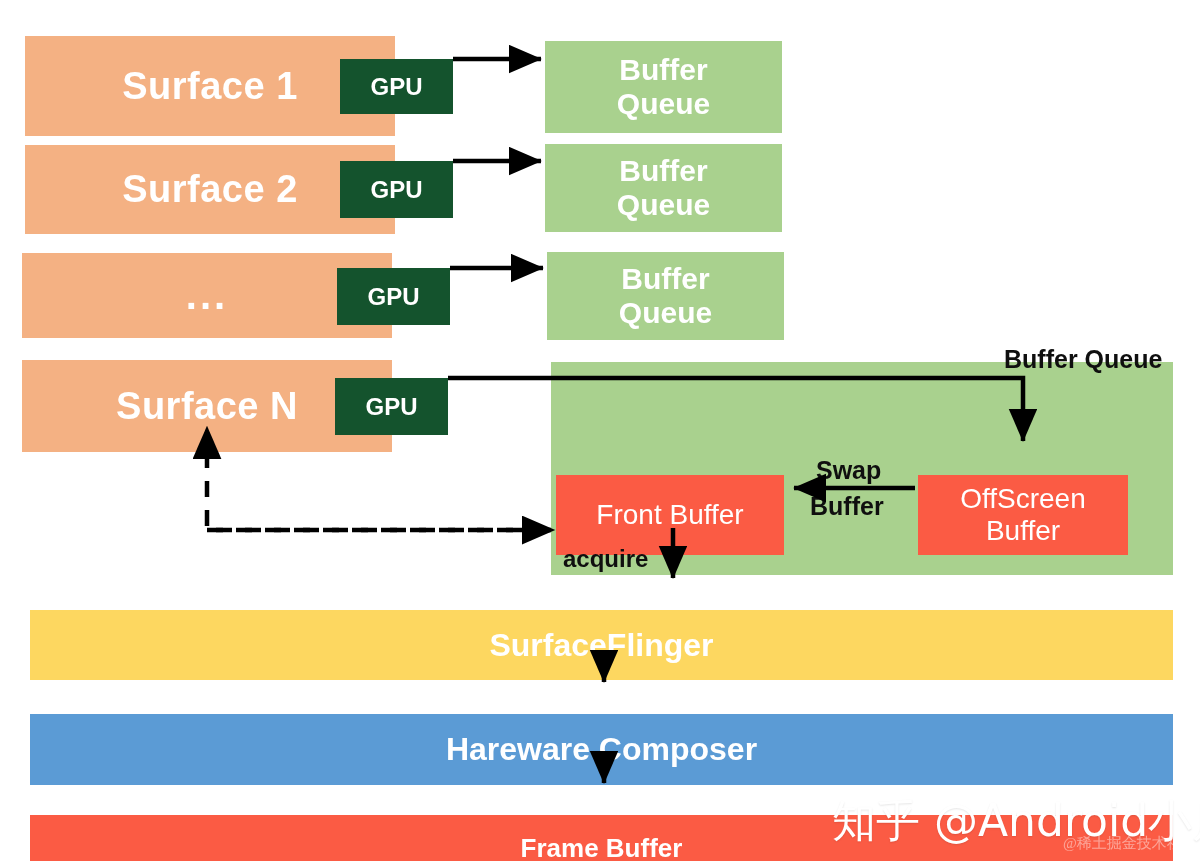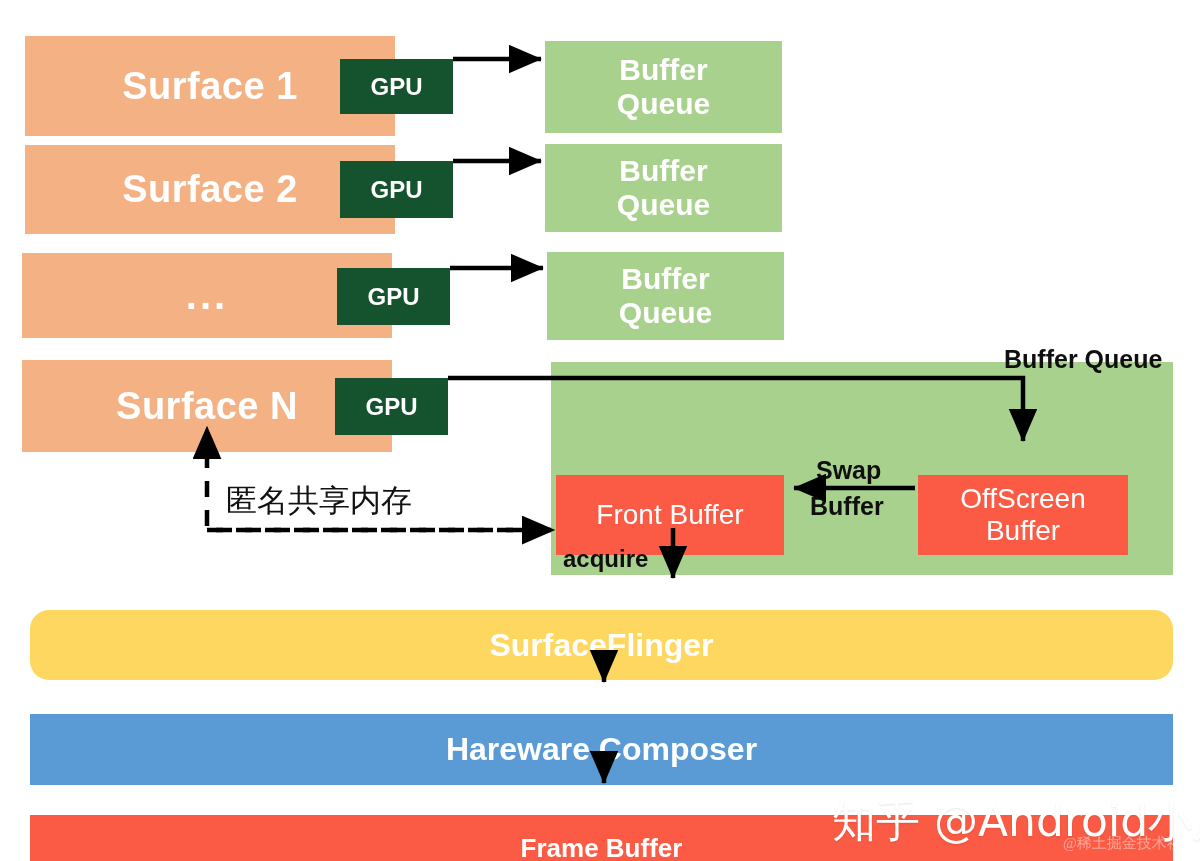--- a/index.html
+++ b/index.html
@@ -194,23 +194,22 @@
     <span>OffScreen</span>
     <span>Buffer</span>
   </div>
 
 
   <div class="lbl lbl-swap" style="left:816px; top:455px;">Swap</div>
   <div class="lbl lbl-swap" style="left:810px; top:491px;">Buffer</div>
 
   <div class="lbl lbl-acquire" style="left:563px; top:545px;">acquire</div>
 
-  <div class="lbl lbl-cn" style="left:226px; top:480px;">匿名共享内存</div>
-
-  <div class="box bar bar-sf" style="left:30px; top:582px; width:1143px; height:70px;border-radius:19px;">
+
+  <div class="box bar bar-sf" style="left:30px; top:582px; width:1143px; height:70px;">
     <span>SurfaceFlinger</span>
   </div>
 
   <div class="box bar bar-hwc" style="left:30px; top:686px; width:1143px; height:71px;">
     <span>Hareware Composer</span>
   </div>
 
   <div class="box bar bar-fb" style="left:30px; top:787px; width:1143px; height:67px;">
     <span>Frame Buffer</span>
   </div>

